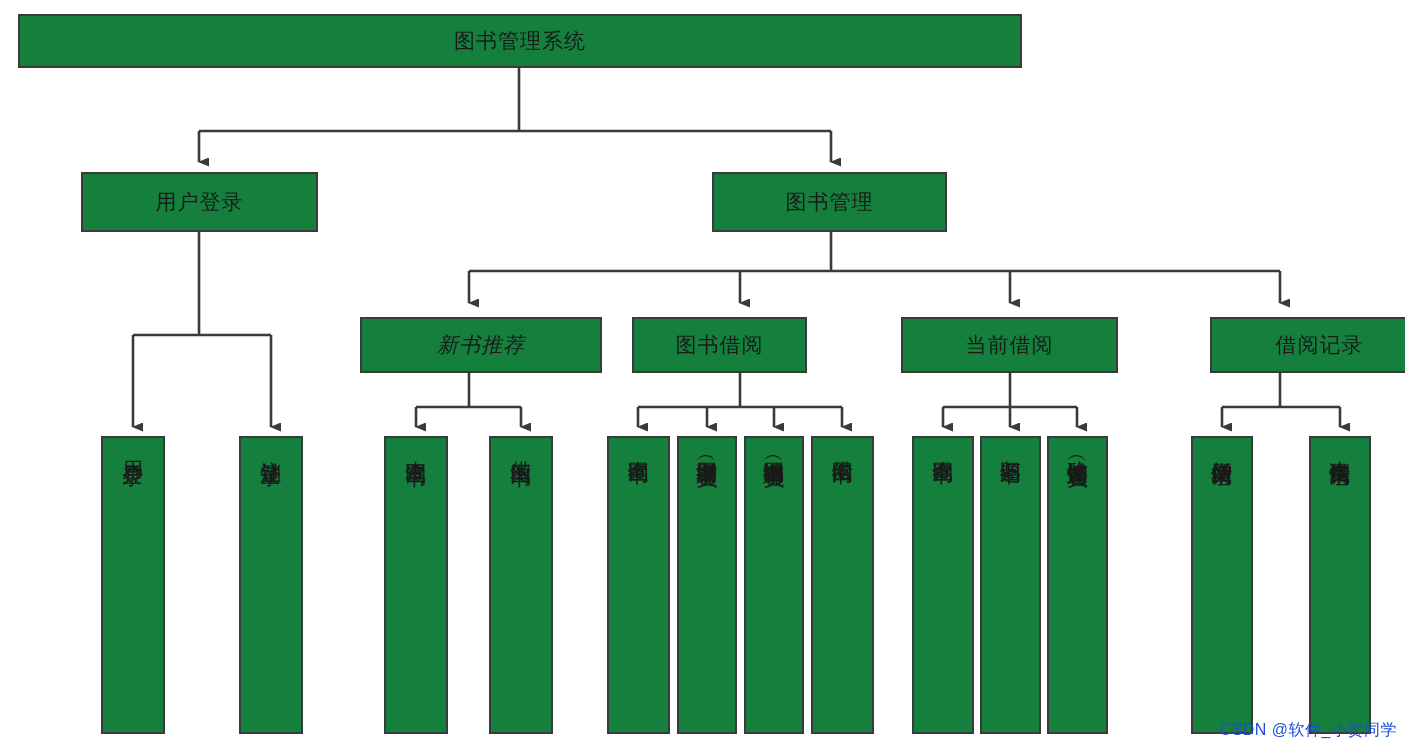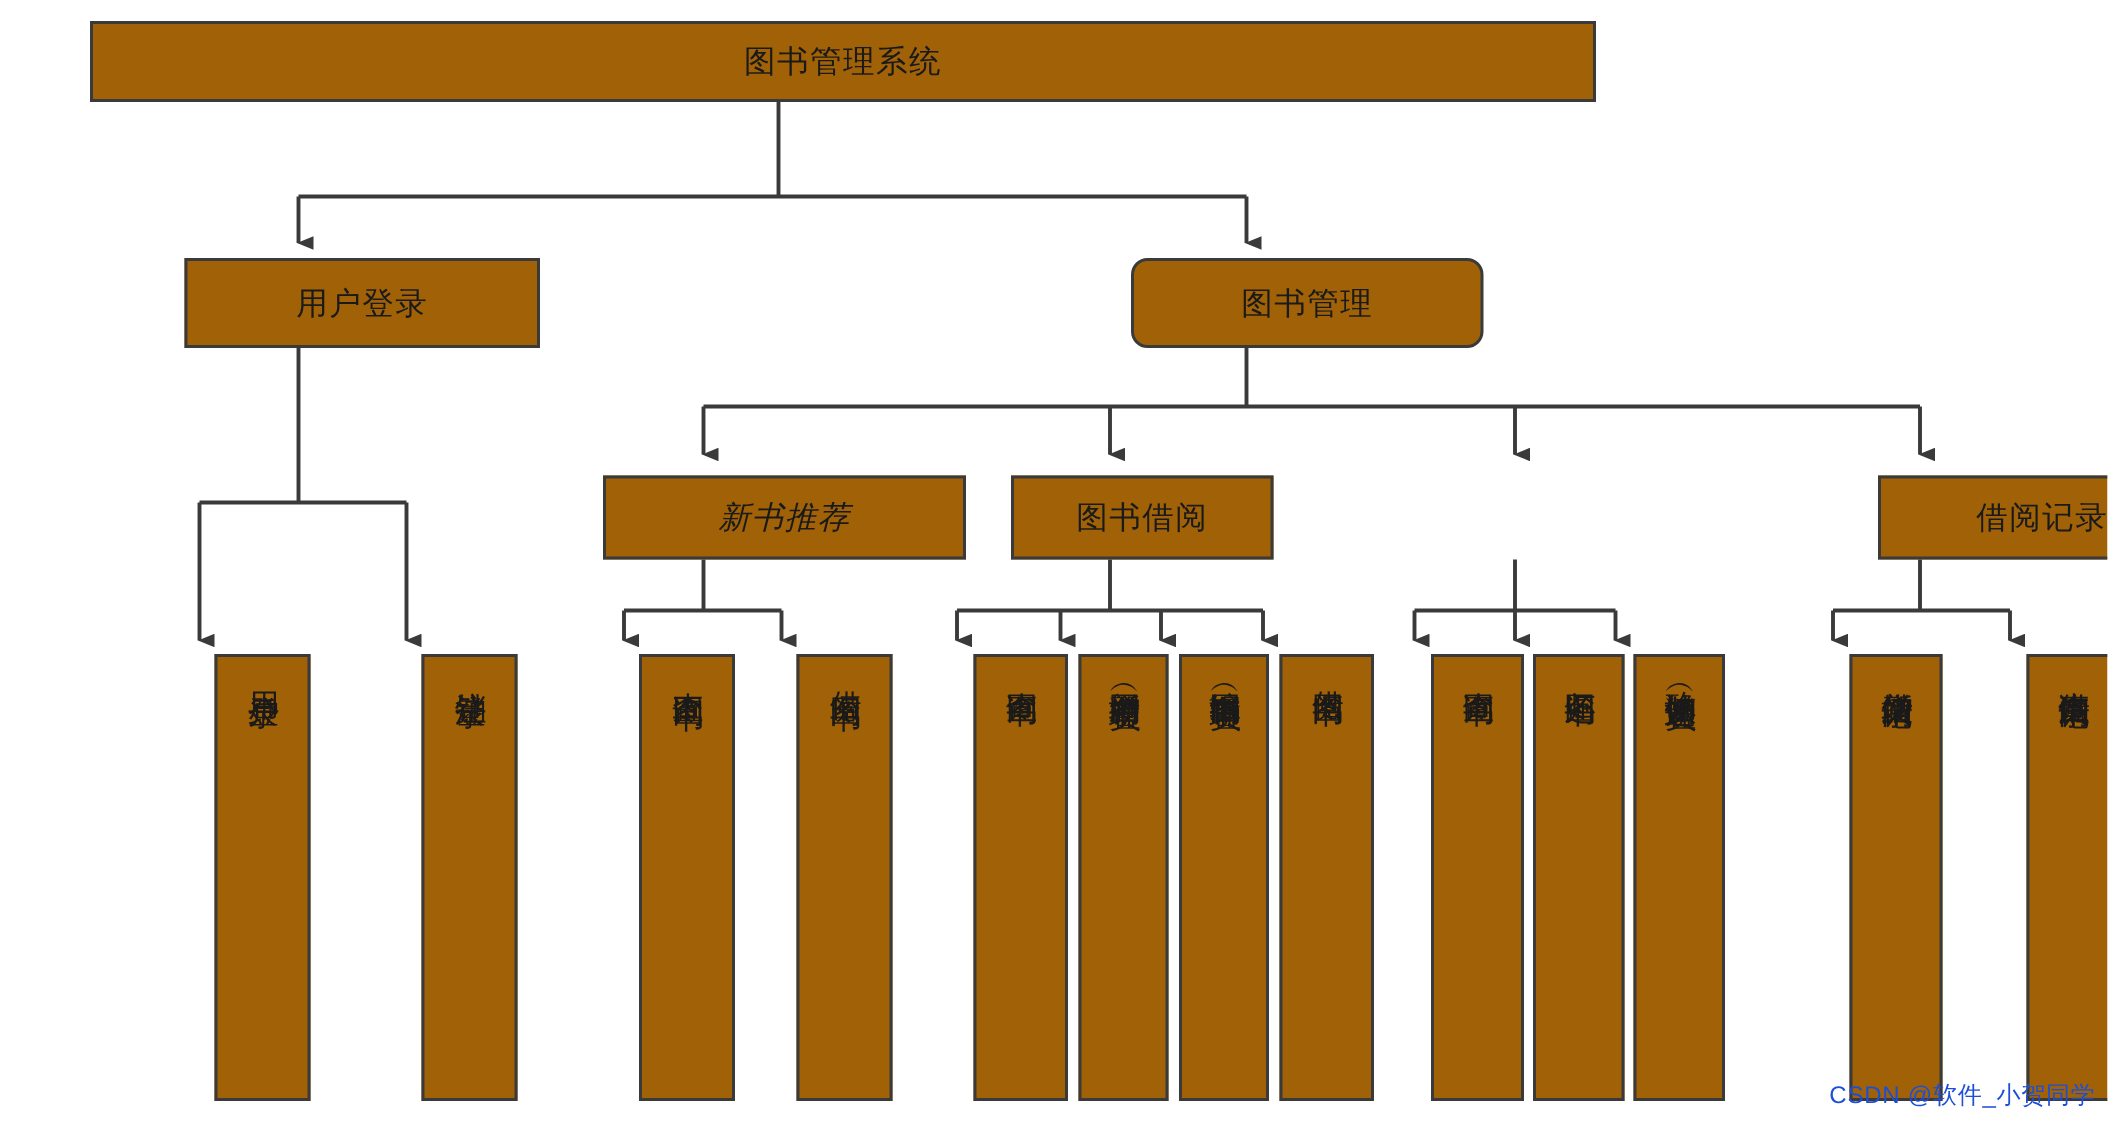--- a/index.html
+++ b/index.html
@@ -23,26 +23,25 @@
     left: 0;
     top: 0;
     width: 1405px;
     height: 747px;
     pointer-events: none;
   }
   .node {
     position: absolute;
     box-sizing: border-box;
     border: 2px solid #3a3a3a;
-    background: #a16207;
+    background: #15803d;
     display: flex;
     align-items: center;
     justify-content: center;
     color: #1a1a1a;
-    margin-left: 42px;
   }
   .node.horiz {
     font-size: 21px;
     letter-spacing: 1px;
   }
   .node.vert {
     align-items: flex-start;
     justify-content: center;
     padding-top: 6px;
   }
@@ -124,29 +123,32 @@
     </g>
   </svg>
 
   <div class="node horiz" style="left:18px; top:14px; width:1004px; height:54px;">
     <span>图书管理系统</span>
   </div>
 
   <div class="node horiz" style="left:81px; top:172px; width:237px; height:60px;">
     <span>用户登录</span>
   </div>
-  <div class="node horiz" style="left:712px; top:172px; width:235px; height:60px;border-radius:11px;">
+  <div class="node horiz" style="left:712px; top:172px; width:235px; height:60px;">
     <span>图书管理</span>
   </div>
 
   <div class="node horiz" style="left:360px; top:317px; width:242px; height:56px;font-style:italic;">
     <span>新书推荐</span>
   </div>
   <div class="node horiz" style="left:632px; top:317px; width:175px; height:56px;">
     <span>图书借阅</span>
+  </div>
+  <div class="node horiz" style="left:901px; top:317px; width:217px; height:56px;">
+    <span>当前借阅</span>
   </div>
   <div class="node horiz" style="left:1210px; top:317px; width:219px; height:56px;">
     <span>借阅记录</span>
   </div>
 
   <div class="node vert" style="left:101px; top:436px; width:64px; height:298px;">
     <span class="vlabel">用户登录</span>
   </div>
   <div class="node vert" style="left:239px; top:436px; width:64px; height:298px;">
     <span class="vlabel">注销登录</span>

